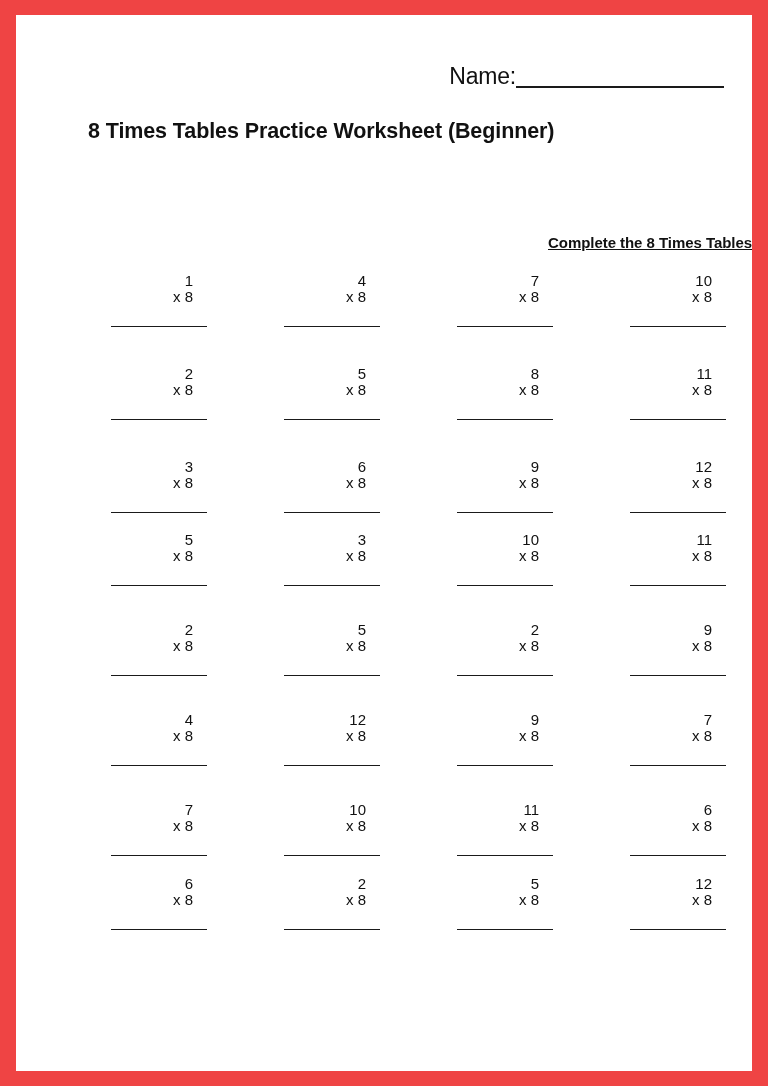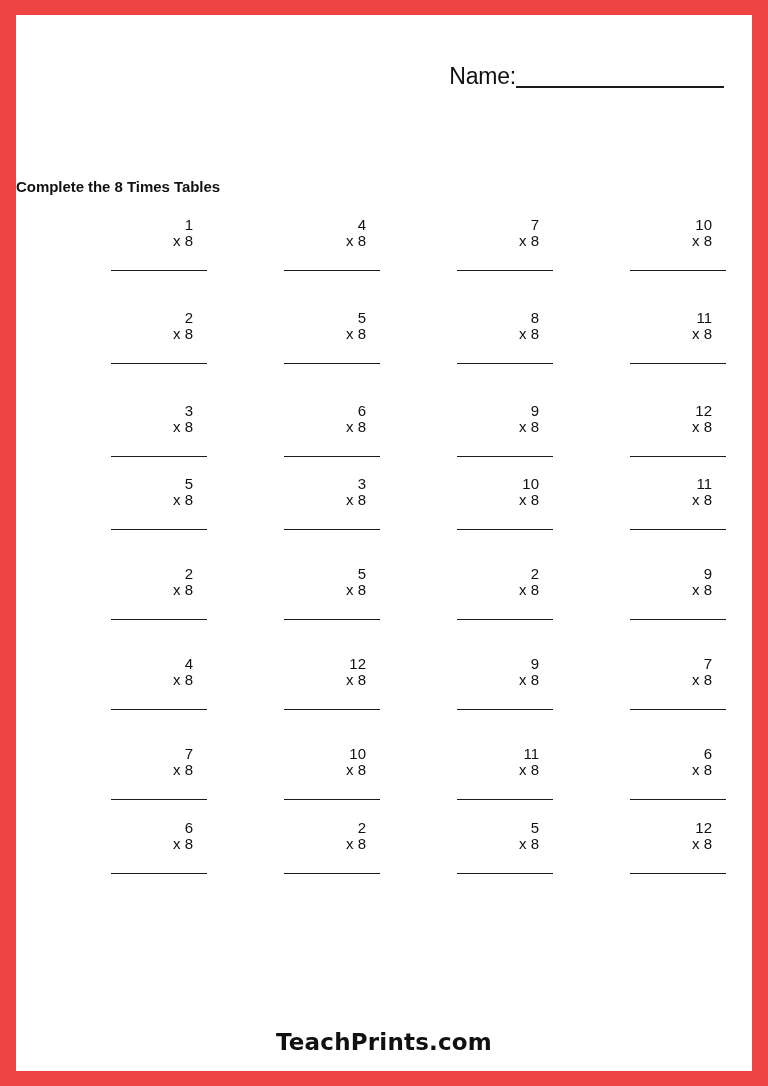--- a/index.html
+++ b/index.html
@@ -57,25 +57,26 @@
     padding-left: 72px;
     font-size: 21.5px;
     font-weight: bold;
     color: #111111;
     letter-spacing: -0.1px;
   }
 
   
   .section { width: 100%; }
   .section-heading {
-    text-align: left;
+    text-align: right;
     font-size: 15px;
     font-weight: bold;
     color: #111111;
     letter-spacing: -0.05px;
+    text-decoration: underline;
   }
   #section-0 .section-heading { padding-top: 90px; }
   #section-1 .section-heading { padding-top: 62px; }
 
   .problem-grid {
     display: grid;
     grid-template-columns: repeat(4, 1fr);
     padding: 0 26px 0 18px;
   }
   #section-0 .problem-grid { margin-top: 22px; row-gap: 39px; }
@@ -131,20 +132,21 @@
 <body>
 
 <div id="page" style="background: #ef4444;">
   <div id="sheet">
 
     <div class="name-row">
       <span class="name-label">Name:</span>
       <span class="name-blank"></span>
     </div>
 
+    <div class="title">8 Times Tables Practice Worksheet (Beginner)</div>
 
     <div id="sections-container">
         <div class="section" id="section-0">
           <div class="section-heading">Complete the 8 Times Tables</div>
           <div class="problem-grid">
             <div class="problem" data-row="0">
               <div class="problem-inner">
                 <div class="operand-top">1</div>
                 <div class="operand-bottom">x 8</div>
               </div>
@@ -336,18 +338,15 @@
             <div class="problem" data-row="4">
               <div class="problem-inner">
                 <div class="operand-top">12</div>
                 <div class="operand-bottom">x 8</div>
               </div>
             </div>
           </div>
         </div>
       </div>
 
-    <div class="footer">
-      <span class="footer-brand">TeachPrints.com</span>
-    </div>
 
   </div>
 </div>
 
 </body></html>

